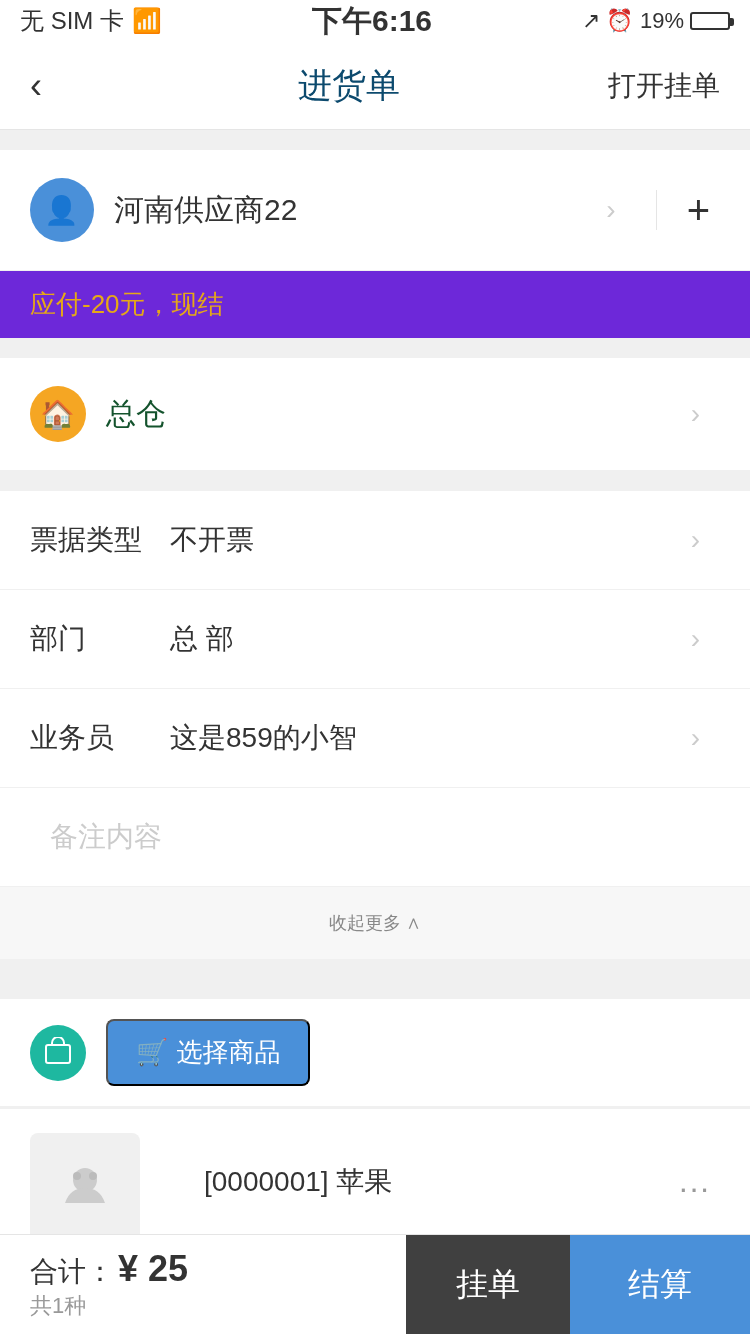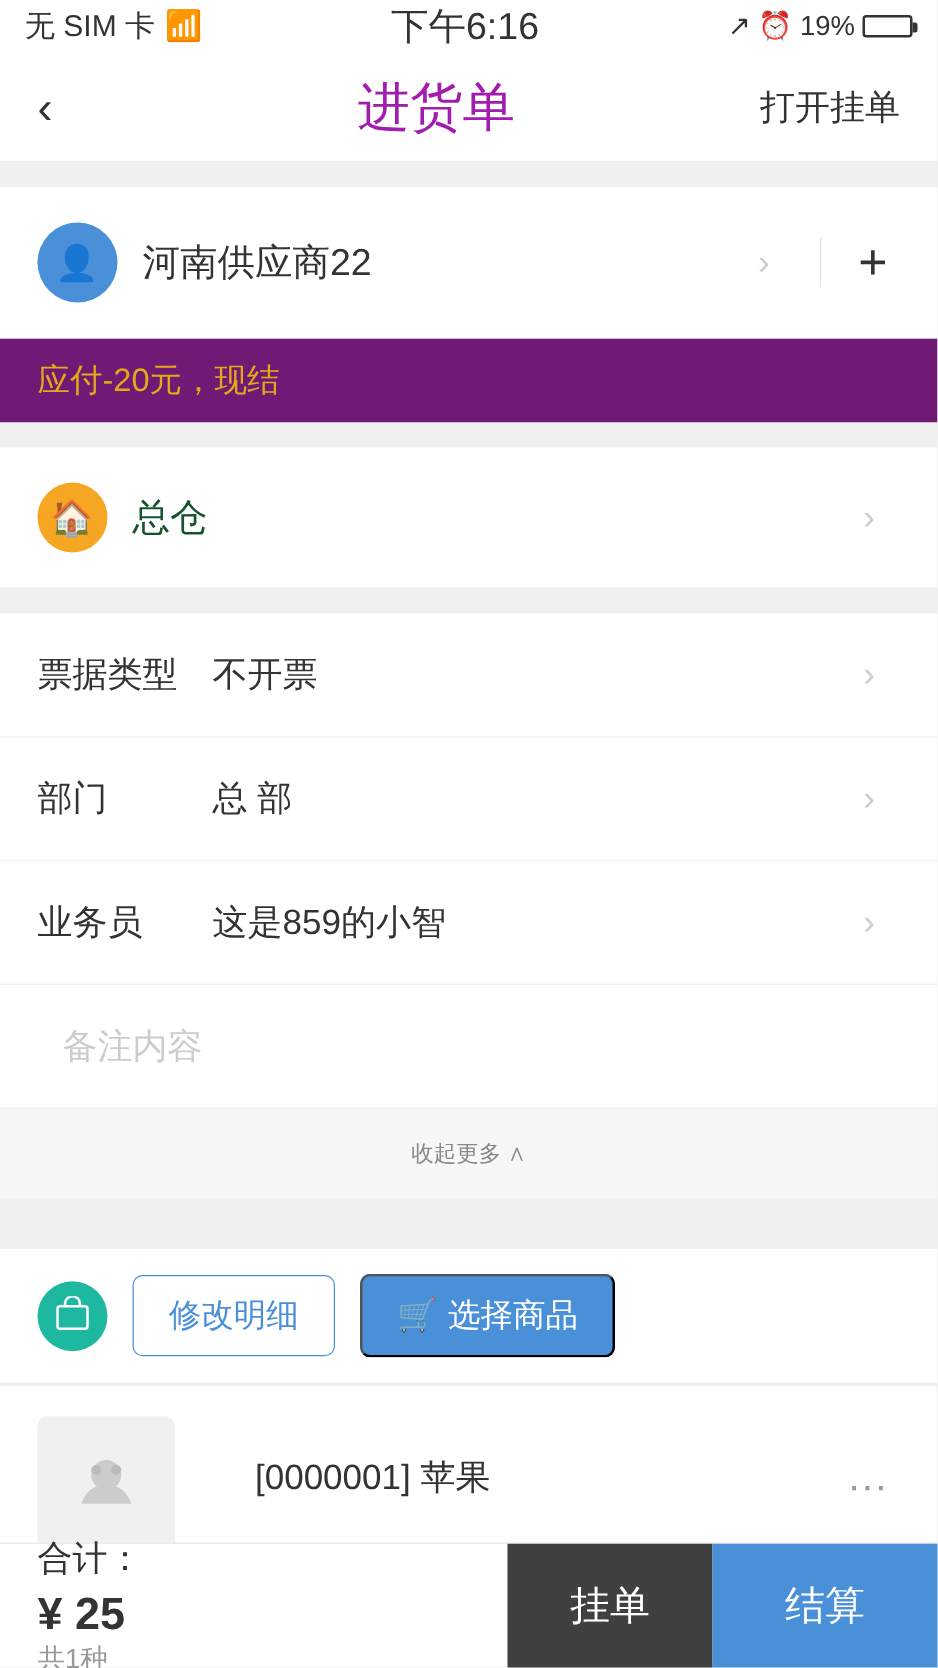--- a/index.html
+++ b/index.html
@@ -18,21 +18,21 @@
       background: #fff;
       height: 42px;
       display: flex;
       align-items: center;
       justify-content: space-between;
       padding: 0 20px;
       font-size: 24px;
       color: #333;
     }
     .status-left { display: flex; align-items: center; gap: 8px; }
-    .status-center { font-size: 30px; font-weight: 400; }
+    .status-center { font-size: 30px; font-weight: 700; }
     .status-right { display: flex; align-items: center; gap: 6px; font-size: 22px; }
     .battery-icon {
       display: inline-block;
       width: 40px;
       height: 18px;
       border: 2px solid #333;
       border-radius: 3px;
       position: relative;
     }
     .battery-icon::after {
@@ -62,23 +62,23 @@
       padding: 0 30px;
       border-bottom: 1px solid #e5e5e5;
     }
     .nav-back {
       font-size: 36px;
       color: #333;
       cursor: pointer;
       width: 60px;
     }
     .nav-title {
-      font-size: 42px;
+      font-size: 34px;
       font-weight: 500;
-      color: #a21caf;
+      color: #0c4a6e;
     }
     .nav-action {
       font-size: 28px;
       color: #333;
       cursor: pointer;
     }
 
     
     .section-gap {
       background: #f0f0f0;
@@ -130,21 +130,21 @@
     }
     .supplier-divider {
       width: 1px;
       height: 40px;
       background: #e5e5e5;
       margin: 0 20px;
     }
 
     
     .info-banner {
-      background: #701a75;
+      background: #6d28d9;
       padding: 16px 30px;
       font-size: 26px;
       color: #e6a817;
     }
 
     
     .warehouse-row {
       display: flex;
       align-items: center;
       padding: 28px 30px;
@@ -428,21 +428,20 @@
 
 <div class="section-gap"></div>
 
 <div class="products-header">
   <div class="products-icon">
     <svg width="32" height="32" viewBox="0 0 32 32" fill="none">
       <rect x="4" y="8" width="24" height="18" rx="2" stroke="white" stroke-width="2" fill="none"></rect>
       <path d="M10 8V6a6 6 0 0 1 12 0v2" stroke="white" stroke-width="2" fill="none"></path>
     </svg>
   </div>
-  <button class="btn-outline">修改明细</button>
   <button class="btn-primary">
     <span>🛒</span>
     <span>选择商品</span>
   </button>
 </div>
 
 <div class="product-item">
   <div class="product-thumb">
     <svg width="60" height="60" viewBox="0 0 60 60" fill="none">
       <circle cx="30" cy="22" r="12" fill="#ccc"></circle>
@@ -457,21 +456,21 @@
       <span>苹果</span>
     </div>
   </div>
   <div class="product-more">···</div>
 </div>
 
 <div class="footer-spacer"></div>
 
 <div class="footer">
   <div class="footer-total">
-    <div style="display:flex; align-items:baseline; gap:4px;flex-direction:column;">
+    <div style="display:flex; align-items:baseline; gap:4px;">
       <span>合计：</span>
       <span class="footer-total-amount">¥ 25</span>
     </div>
     <div class="footer-total-count">共1种</div>
   </div>
   <div class="footer-btn-hold">挂单</div>
   <div class="footer-btn-checkout">结算</div>
 </div>
 
 </body></html>

